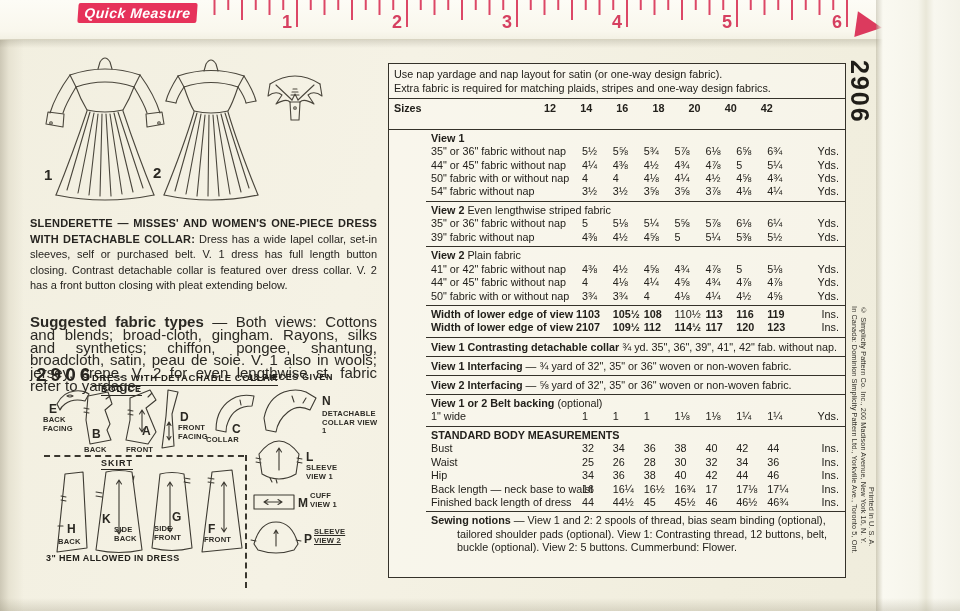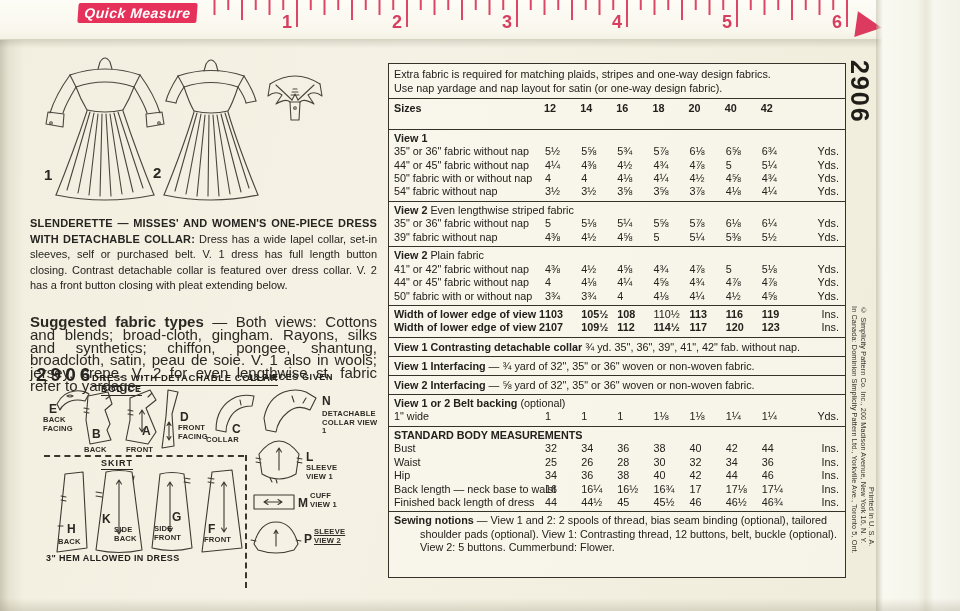--- a/index.html
+++ b/index.html
@@ -59,21 +59,21 @@
   .dash-v { position:absolute; left:245px; top:455px; height:133px; border-left:2px dashed #3a372f; }
 
   
   .fabric-table { position:absolute; left:388px; top:63px; width:458px; height:515px;
           border:1.6px solid #35322a; background:rgba(252,250,243,.55); overflow:hidden;
           display:flex; flex-direction:column; }
   .tnote { padding:4px 6px 2px 5px; font-size:10.8px; line-height:13.8px; color:#23211c; }
   .sizes-row { display:grid; grid-template-columns:150px repeat(7,1fr) 44px;
           border-top:1.6px solid #35322a; border-bottom:1.6px solid #35322a;
           padding:2px 4px 14px 5px; font-weight:bold; font-size:10.8px; line-height:14px; }
-  .tsection { border-top:1.6px solid #35322a; padding:2px 4px 2px 5px; }
+  .tsection { border-top:1.6px solid #35322a; padding:2px 4px 2px 5px;margin-left:37px; }
   .tsection:first-of-type { border-top:none; }
   .thead-row { font-size:10.8px; line-height:13.6px; }
   .thead-row b { font-weight:bold; }
   .trow { display:grid; grid-template-columns:150px repeat(7,1fr) 44px; font-size:10.8px; line-height:13.4px; }
   .trow .lbl { white-space:nowrap; }
   .trow .val { padding-left:1px; }
   .trow .unit { text-align:right; padding-right:2px; }
   .ttext { font-size:10.8px; line-height:14px; }
   .notions { padding-left:26px; text-indent:-26px; line-height:13.4px; }
 
@@ -335,22 +335,22 @@
     <svg width="44" height="86" viewBox="0 0 44 86">
         <path d="M12,4 L32,2 L42,80 L2,84 Z M8,10 l6,1 m-6,3 l6,1"></path>
         <path d="M24,14 l-2.5,4 m2.5,-4 l2.5,4 M24,14 L24,64 m0,0 l-2.5,-4 m2.5,4 l2.5,-4"></path>
       </svg>
     <span class="p-letter" style="left:8px; top:54px;">F</span>
     <span class="p-cap" style="left:4px; top:68px; width:34px;">FRONT</span>
   </div>
 
   <div class="fabric-table">
     <div class="tnote">
+      <div>Use nap yardage and nap layout for satin (or one-way design fabric).</div>
       <div>Extra fabric is required for matching plaids, stripes and one-way design fabrics.</div>
-      <div>Use nap yardage and nap layout for satin (or one-way design fabric).</div>
     </div>
     <div class="sizes-row" id="sizes-row">
         <div class="lbl">Sizes</div>
         <div class="val">12</div>
         <div class="val">14</div>
         <div class="val">16</div>
         <div class="val">18</div>
         <div class="val">20</div>
         <div class="val">40</div>
         <div class="val">42</div>

